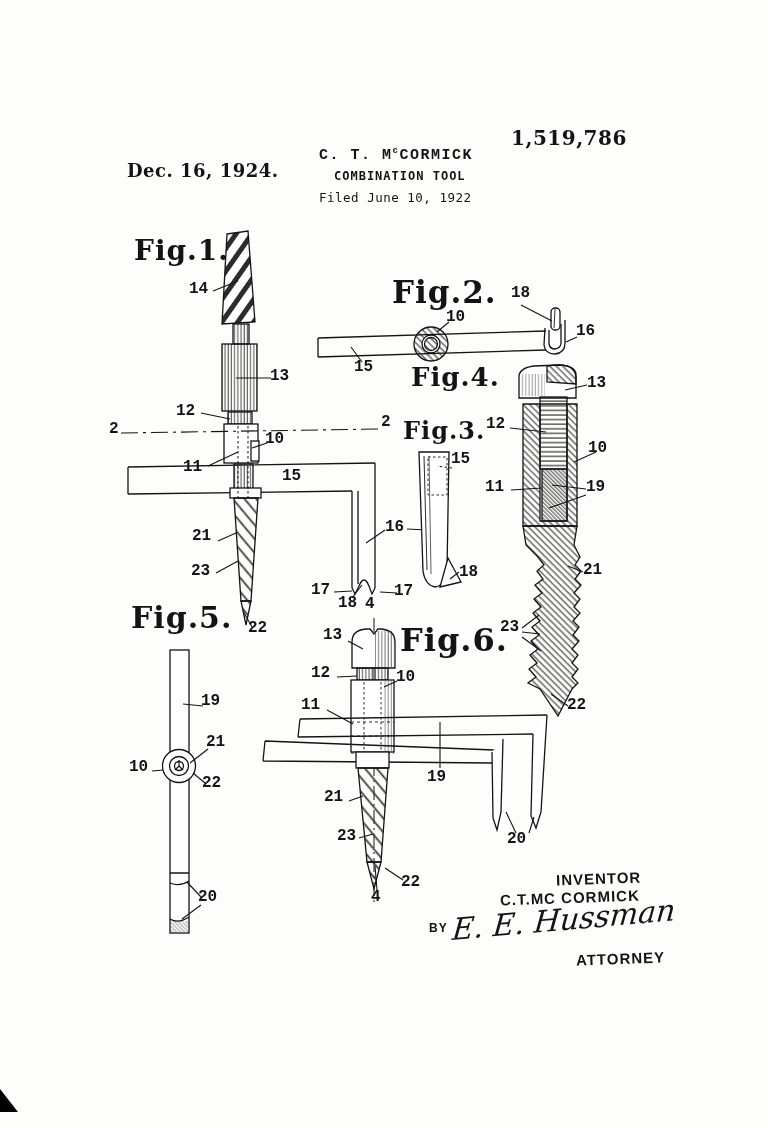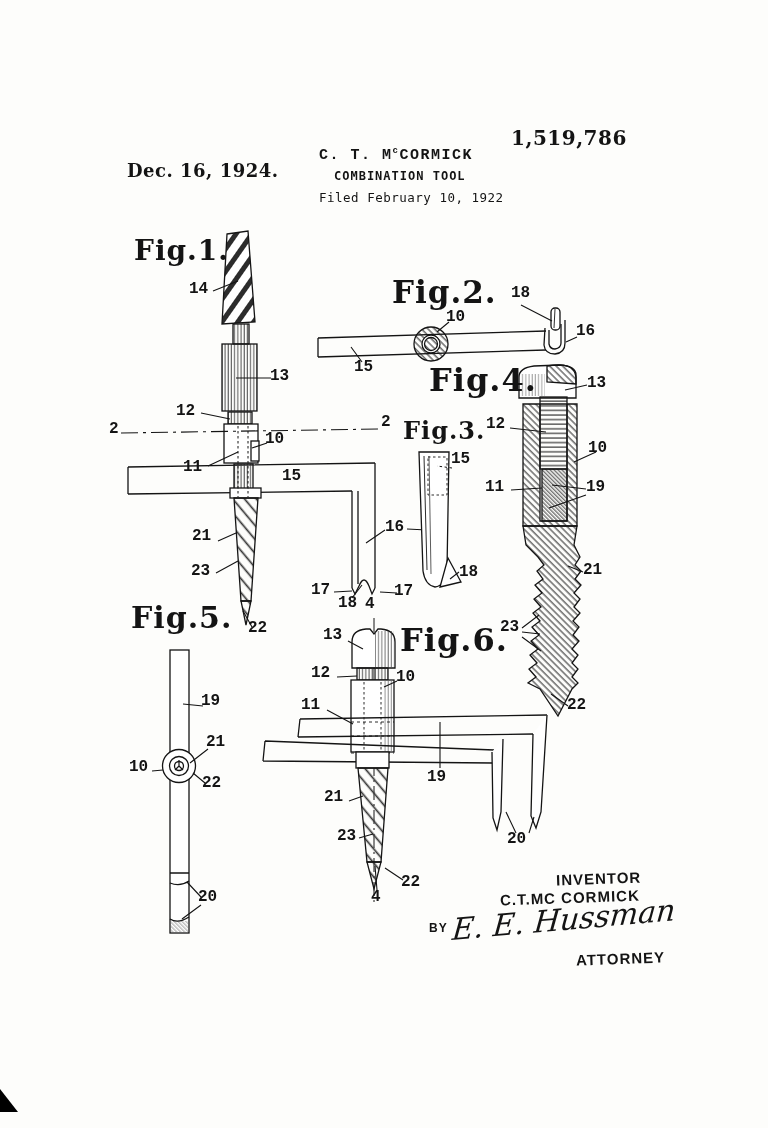--- a/index.html
+++ b/index.html
@@ -30,21 +30,21 @@
 </style>
 </head>
 <body>
 
 <div class="page">
 
   <span class="abs date">Dec. 16, 1924.</span>
   <span class="abs patnum">1,519,786</span>
   <span class="abs applicant"><span>C. T. M</span><sup>c</sup><span>CORMICK</span></span>
   <span class="abs doctitle">COMBINATION TOOL</span>
-  <span class="abs filed">Filed February 10, 1922</span>
+  <span class="abs filed">Filed June 10, 1922</span>
 
   <svg class="art" width="768" height="1128" viewBox="0 0 768 1128">
     <defs>
       <pattern id="pvert" width="3.2" height="6" patternUnits="userSpaceOnUse">
         <line x1="1" y1="0" x2="1" y2="6" stroke="#3a3a3a" stroke-width="0.9"></line>
       </pattern>
       <pattern id="phoriz" width="6" height="4.6" patternUnits="userSpaceOnUse">
         <line x1="0" y1="1" x2="6" y2="1" stroke="#222" stroke-width="1.1"></line>
       </pattern>
       <pattern id="pdiag" width="4.6" height="4.6" patternUnits="userSpaceOnUse" patternTransform="rotate(-45)">
@@ -180,21 +180,21 @@
       <span class="ref-num" style="left: 338px; top: 595px;">18</span>
       <span class="ref-num" style="left: 365px; top: 596px;">4</span>
       <span class="fig-title" style="left: 392px; top: 277px; font-size: 31px;">Fig.2.</span>
       <span class="ref-num" style="left: 446px; top: 309px;">10</span>
       <span class="ref-num" style="left: 354px; top: 359px;">15</span>
       <span class="ref-num" style="left: 511px; top: 285px;">18</span>
       <span class="ref-num" style="left: 576px; top: 323px;">16</span>
       <span class="fig-title" style="left: 403px; top: 419px; font-size: 24px;">Fig.3.</span>
       <span class="ref-num" style="left: 451px; top: 451px;">15</span>
       <span class="ref-num" style="left: 459px; top: 564px;">18</span>
-      <span class="fig-title" style="left: 429px; top: 364px; font-size: 32px;">Fig.4.</span>
+      <span class="fig-title" style="left: 411px; top: 364px; font-size: 26px;">Fig.4.</span>
       <span class="ref-num" style="left: 587px; top: 375px;">13</span>
       <span class="ref-num" style="left: 486px; top: 416px;">12</span>
       <span class="ref-num" style="left: 588px; top: 440px;">10</span>
       <span class="ref-num" style="left: 485px; top: 479px;">11</span>
       <span class="ref-num" style="left: 586px; top: 479px;">19</span>
       <span class="ref-num" style="left: 583px; top: 562px;">21</span>
       <span class="ref-num" style="left: 500px; top: 619px;">23</span>
       <span class="ref-num" style="left: 567px; top: 697px;">22</span>
       <span class="fig-title" style="left: 131px; top: 603px; font-size: 30px;">Fig.5.</span>
       <span class="ref-num" style="left: 201px; top: 693px;">19</span>

